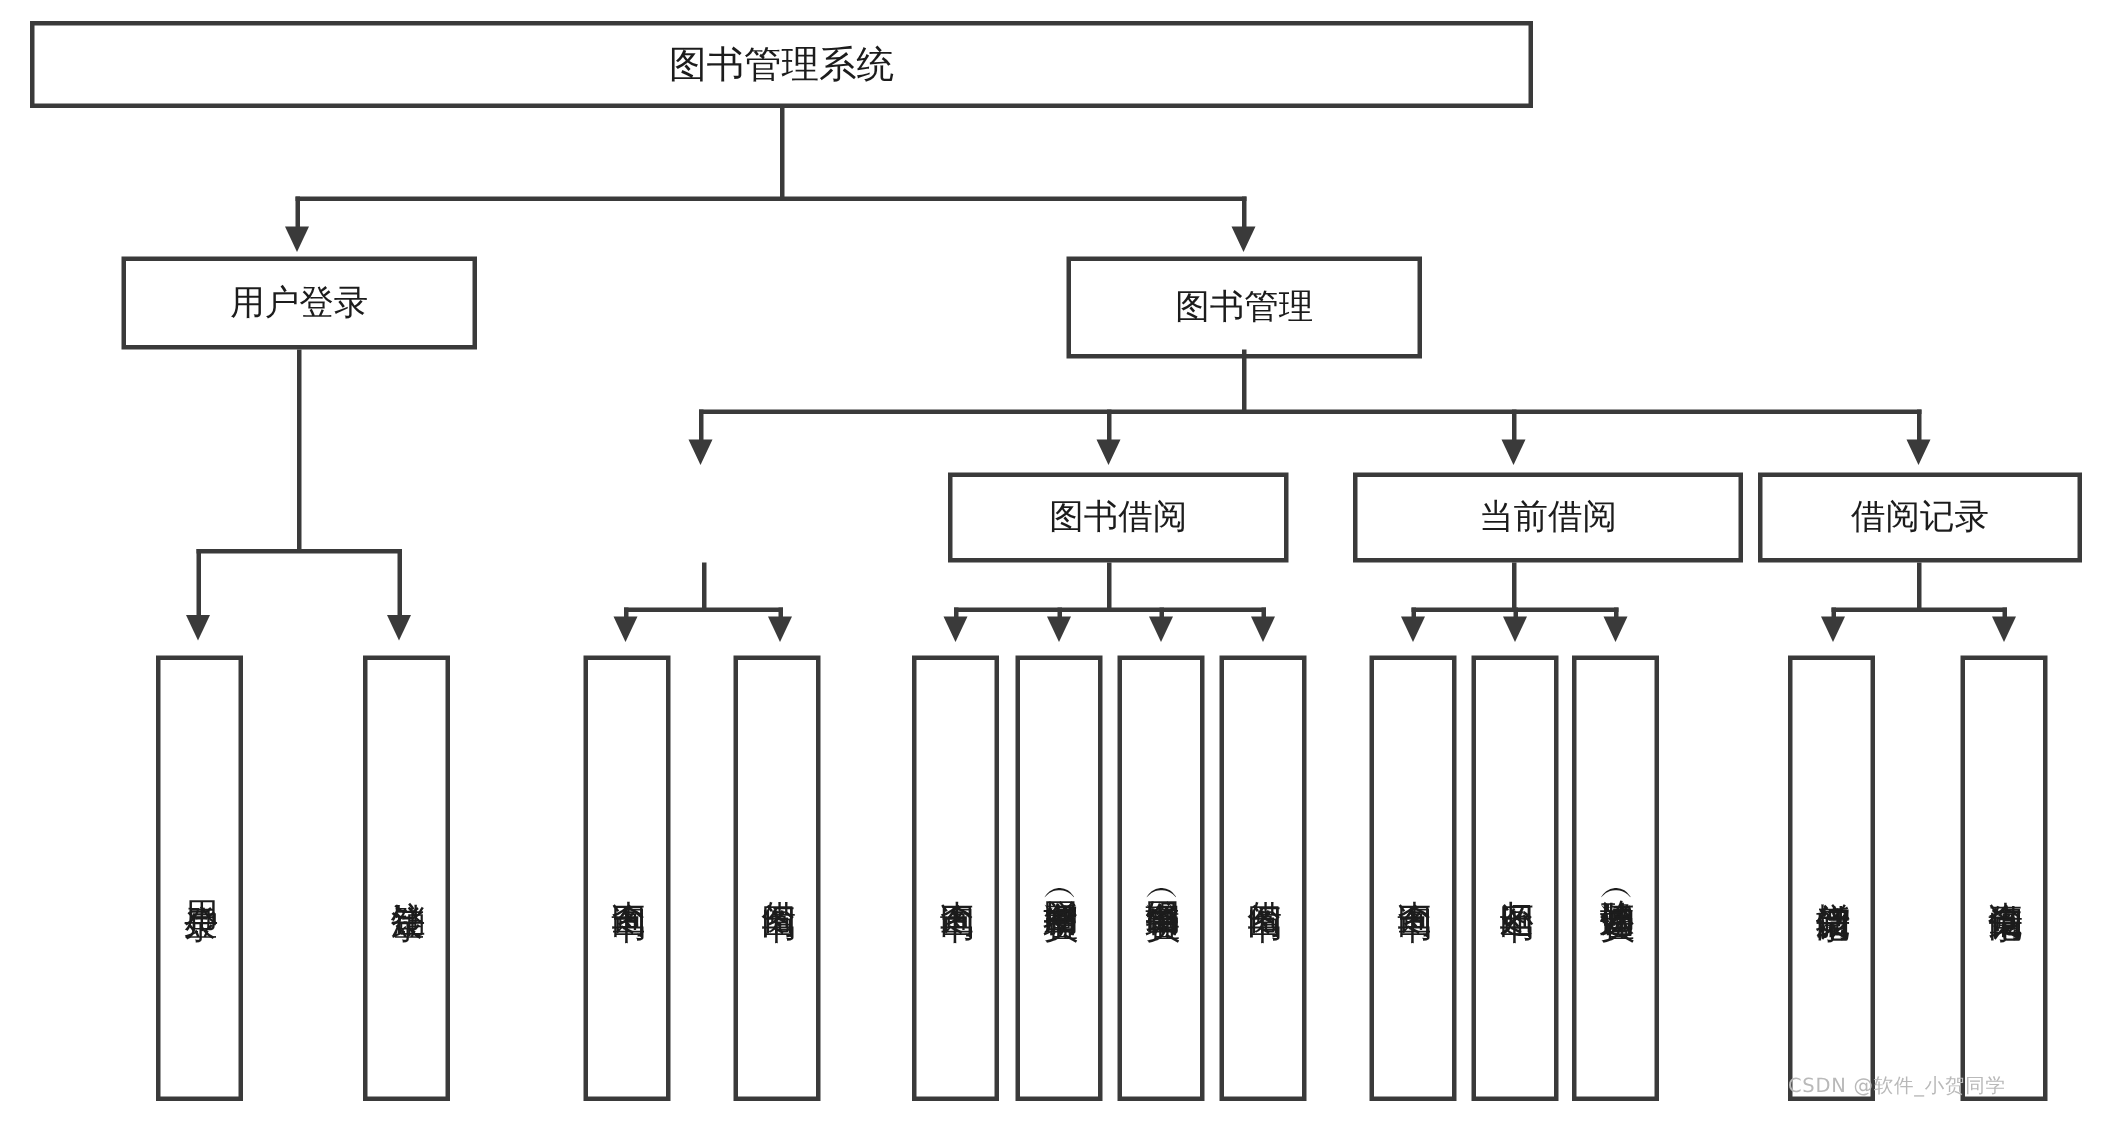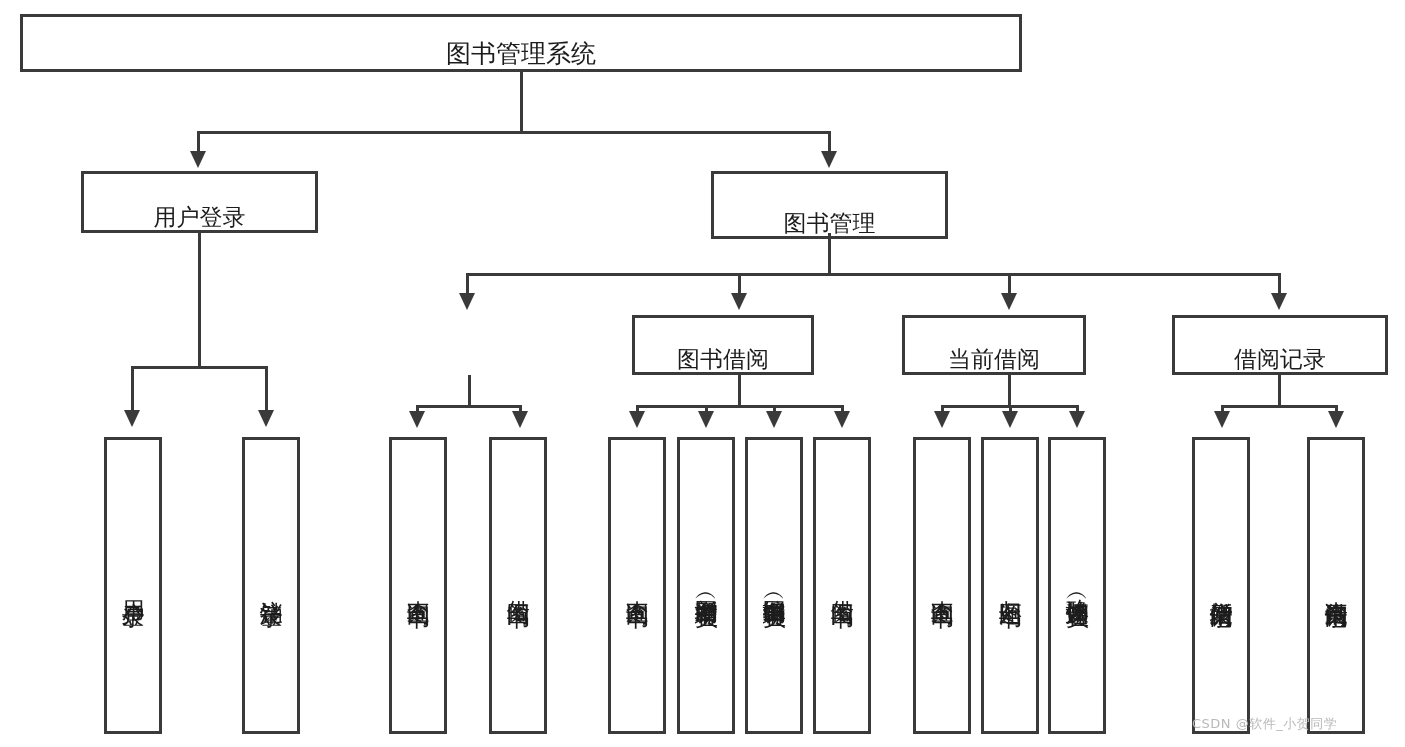--- a/index.html
+++ b/index.html
@@ -19,21 +19,21 @@
   }
 
   
   .node {
     position: absolute;
     box-sizing: border-box;
     border: 3px solid #3a3a3a;
     background: #ffffff;
     color: #1c1c1c;
     display: flex;
-    align-items: flex-end;
+    align-items: center;
     justify-content: center;
     text-align: center;
     line-height: 1.15;
   }
 
   .node.root {
     font-size: 25px;
   }
   .node.level2 {
     font-size: 23px;
@@ -124,24 +124,24 @@
   <div class="edge h" style="left:466px; top:273px; width:815px; height:3px;"></div>
   <div class="edge v" style="left:466px; top:273px; width:3px; height:22px;"></div>
   <div class="arrow" style="left:459px; top:293px;"></div>
   <div class="edge v" style="left:738px; top:273px; width:3px; height:22px;"></div>
   <div class="arrow" style="left:731px; top:293px;"></div>
   <div class="edge v" style="left:1008px; top:273px; width:3px; height:22px;"></div>
   <div class="arrow" style="left:1001px; top:293px;"></div>
   <div class="edge v" style="left:1278px; top:273px; width:3px; height:22px;"></div>
   <div class="arrow" style="left:1271px; top:293px;"></div>
 
-  <div class="node level3" style="left:632px; top:315px; width:182px; height:60px;">
+  <div class="node level3" style="left:632px; top:315px; width:227px; height:60px;">
     <span>图书借阅</span>
   </div>
-  <div class="node level3" style="left:902px; top:315px; width:184px; height:60px;">
+  <div class="node level3" style="left:902px; top:315px; width:260px; height:60px;">
     <span>当前借阅</span>
   </div>
   <div class="node level3" style="left:1172px; top:315px; width:216px; height:60px;">
     <span>借阅记录</span>
   </div>
 
   <div class="edge v" style="left:468px; top:375px; width:3px; height:32px;"></div>
   <div class="edge h" style="left:416px; top:405px; width:106px; height:3px;"></div>
   <div class="edge v" style="left:416px; top:405px; width:3px; height:8px;"></div>
   <div class="arrow" style="left:409px; top:411px;"></div>

